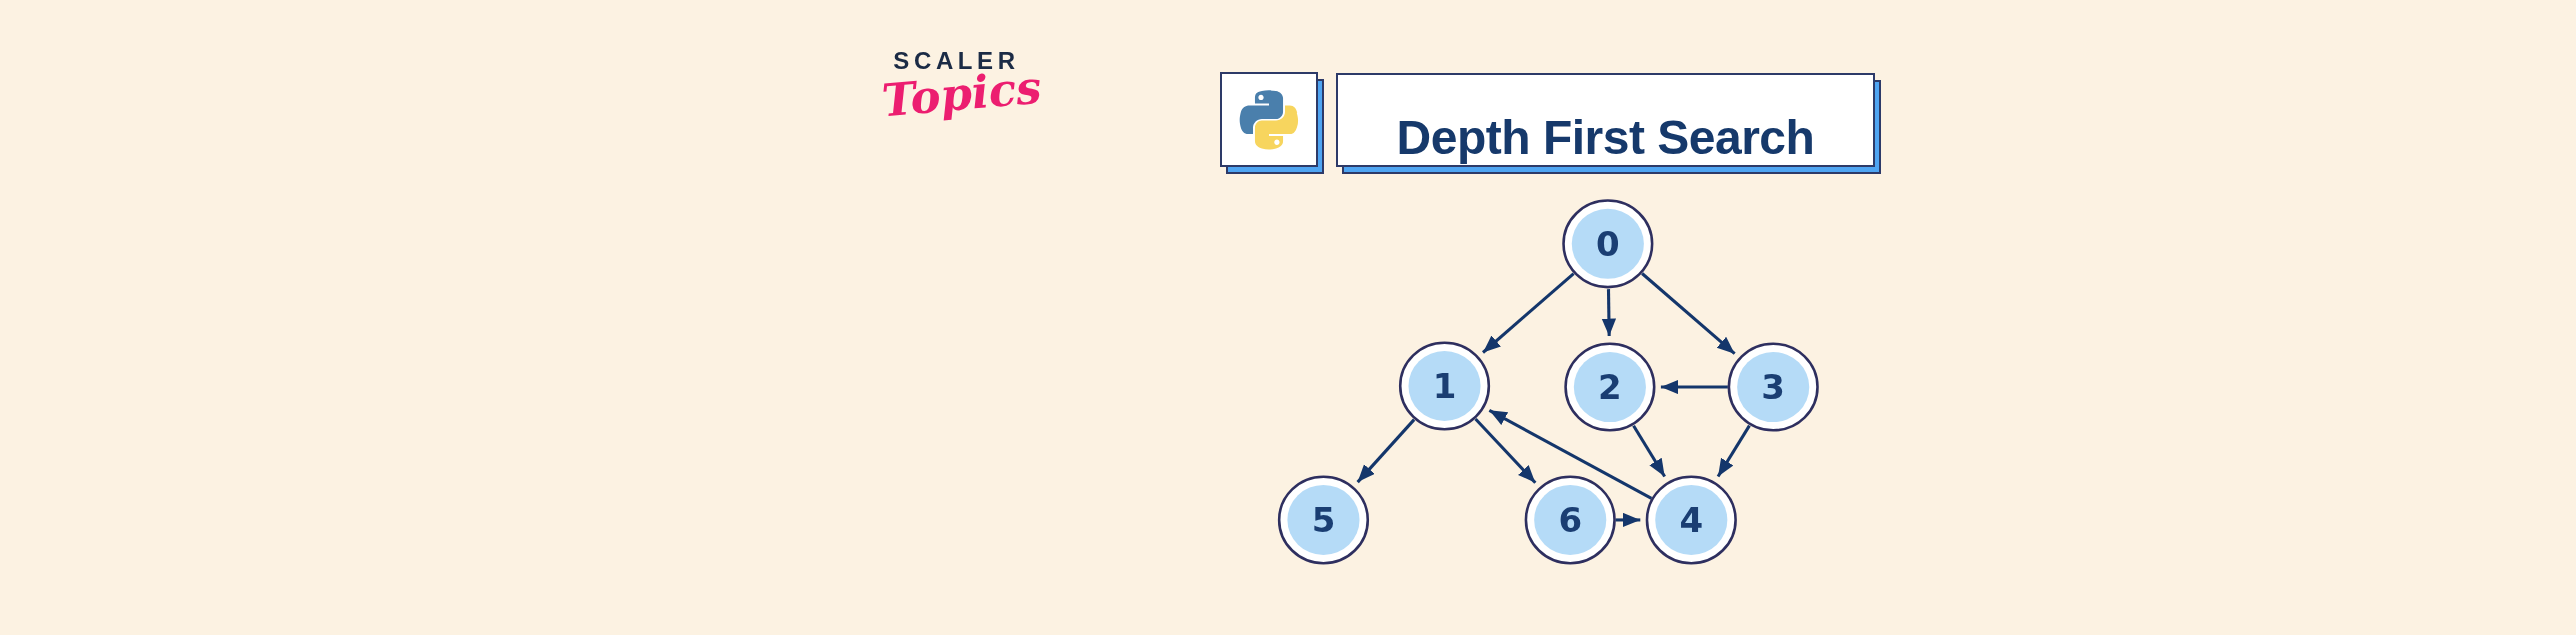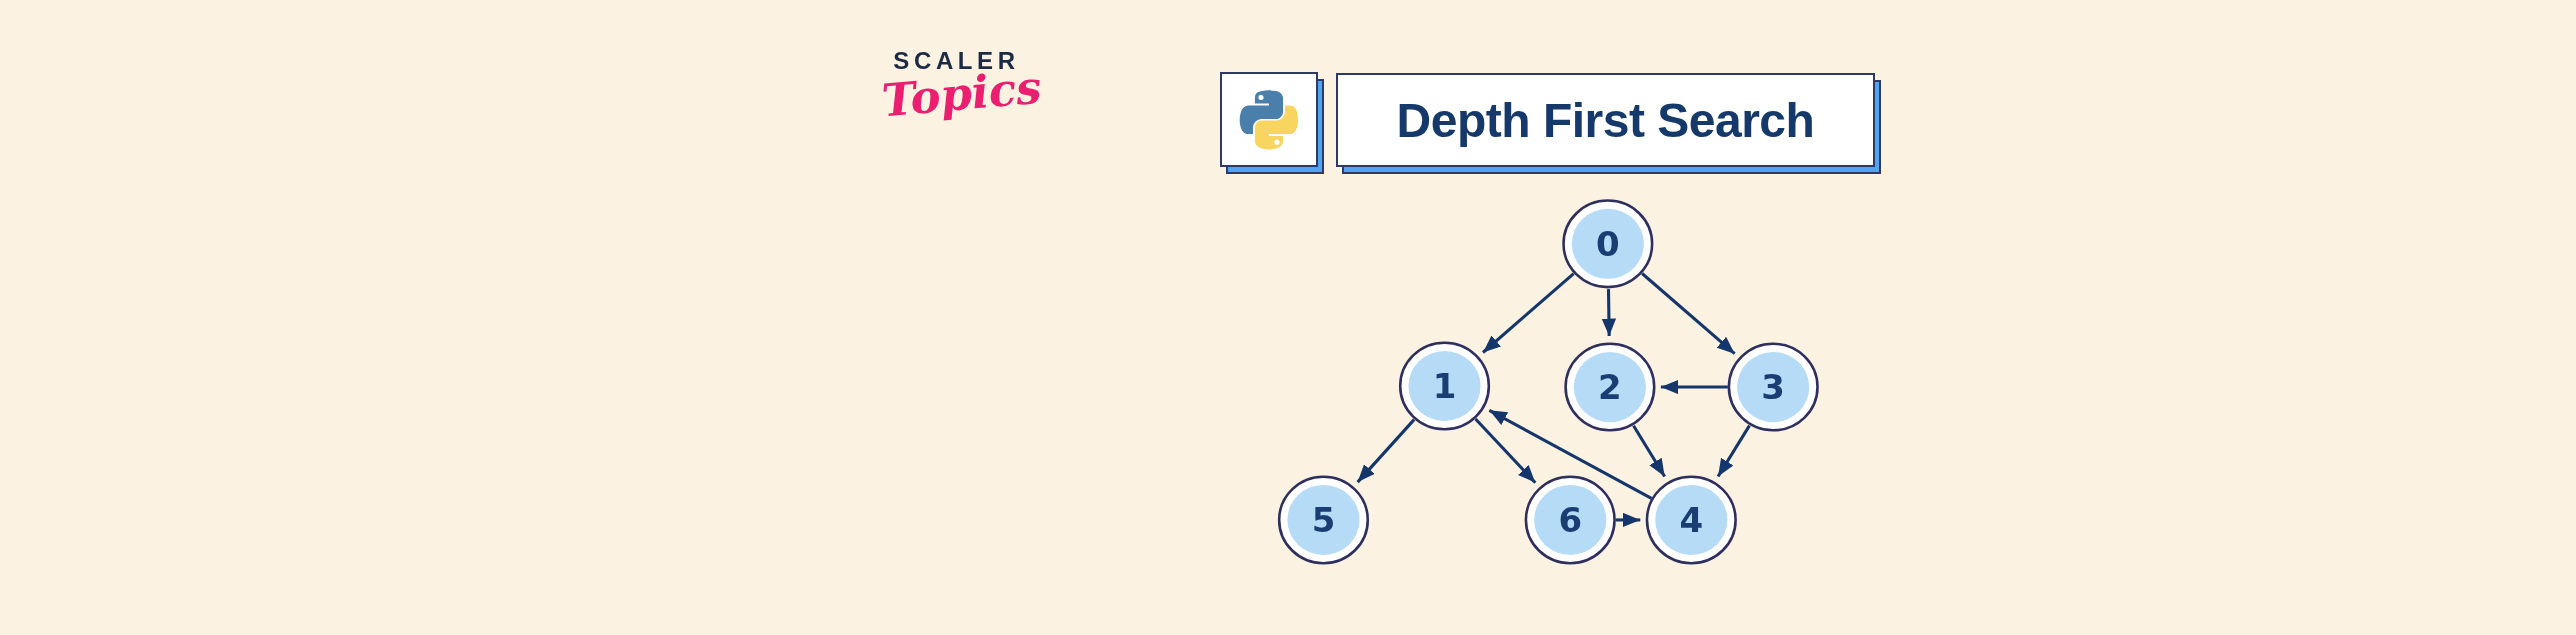--- a/index.html
+++ b/index.html
@@ -33,21 +33,21 @@
     display: flex; align-items: center; justify-content: center;
   }
   .card::before {
     content: ""; position: absolute; z-index: -1;
     left: 4.1px; top: 5.2px; width: 100%; height: 100%;
     background: var(--card-shadow, #4FA5F2);
     border: 2.1px solid var(--card-border, #2D3A68);
   }
   .python-card { left: 1220px; top: 72px; width: 98px; height: 95px; }
   .python-card svg { width: 62px; height: 62px; display: block; }
-  .title-card  { left: 1336px; top: 73px; width: 539px; height: 94px; }
+  .title-card  { left: 1336px; top: 73px; width: 539px; height: 94px; align-items: flex-end; }
   .title-text {
     font-size: 48px; font-weight: 700; letter-spacing: -0.5px;
     color: var(--title, #16396B); white-space: nowrap;
     font-family: "Liberation Sans", sans-serif;
   }
 
   
   .graph { position: absolute; left: 0; top: 0; width: 3091px; height: 636px; }
 </style>
 </head>

